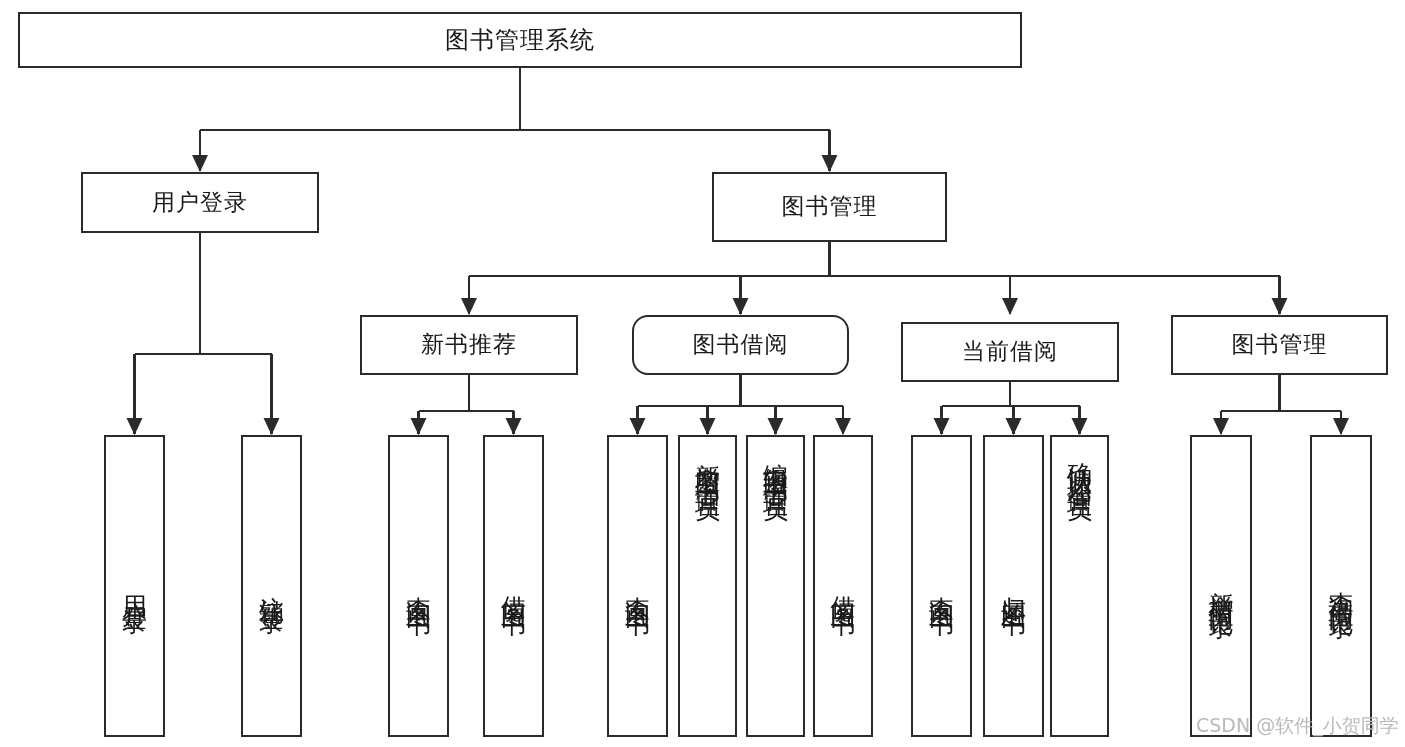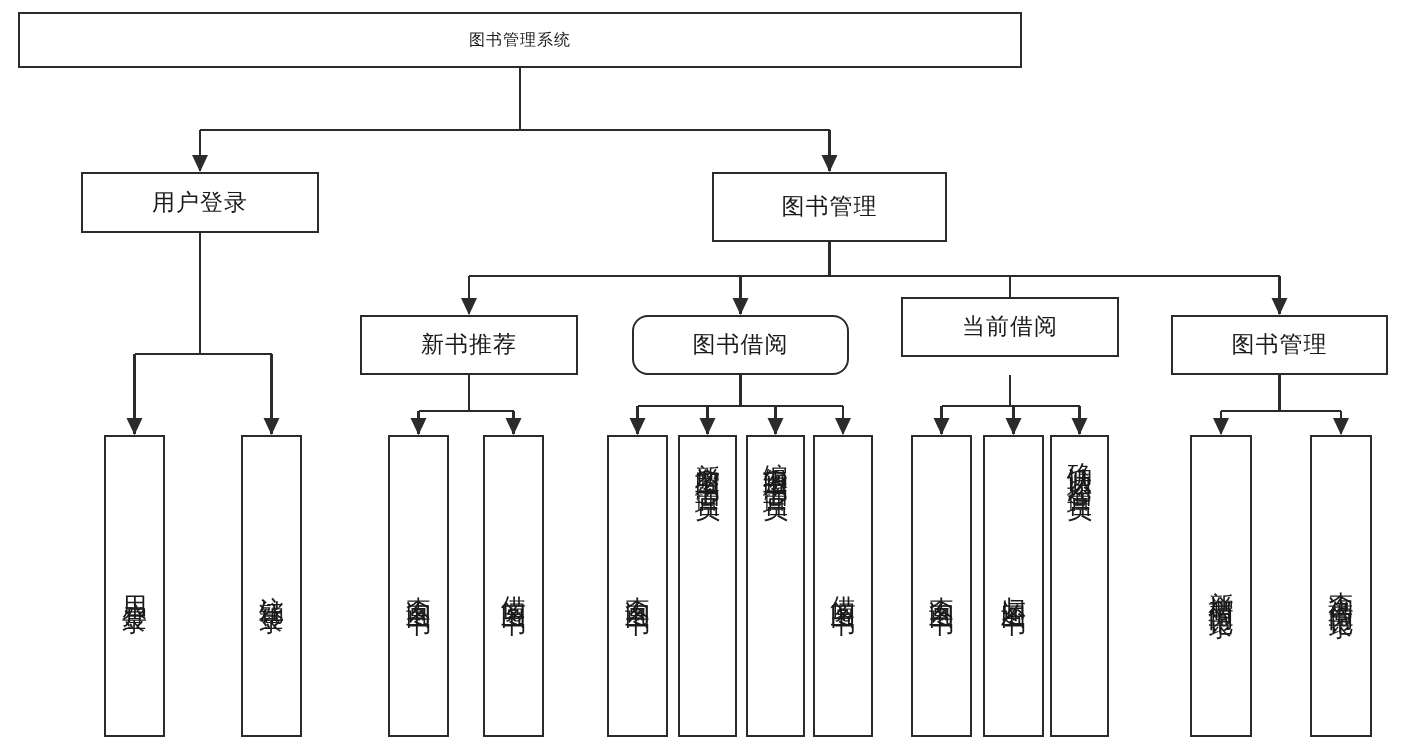--- a/index.html
+++ b/index.html
@@ -41,21 +41,21 @@
     text-align: center;
     line-height: 1.18;
     white-space: nowrap;
   }
   
   .node.horiz .node-label {
     font-size: 23px;
     letter-spacing: 1px;
   }
   .node.root .node-label {
-    font-size: 16px;
+    font-size: 24px;
     letter-spacing: 1px;
   }
   
   .node.vert {
     align-items: center;
   }
   .node.vert .node-label {
     writing-mode: vertical-rl;
     text-orientation: upright;
     font-size: 25px;
@@ -143,21 +143,21 @@
       </div>
       <div class="node horiz" style="left: 712px; top: 172px; width: 235px; height: 70px;">
         <span class="node-label">图书管理</span>
       </div>
       <div class="node horiz" style="left: 360px; top: 315px; width: 218px; height: 60px;">
         <span class="node-label">新书推荐</span>
       </div>
       <div class="node horiz" style="left: 632px; top: 315px; width: 217px; height: 60px; border-radius: 16px;">
         <span class="node-label">图书借阅</span>
       </div>
-      <div class="node horiz" style="left: 901px; top: 297px; width: 218px; height: 60px;">
+      <div class="node horiz" style="left: 901px; top: 322px; width: 218px; height: 60px;">
         <span class="node-label">当前借阅</span>
       </div>
       <div class="node horiz" style="left: 1171px; top: 315px; width: 217px; height: 60px;">
         <span class="node-label">图书管理</span>
       </div>
       <div class="node vert" style="left: 104px; top: 435px; width: 61px; height: 302px;">
         <span class="node-label">用户登录</span>
       </div>
       <div class="node vert" style="left: 241px; top: 435px; width: 61px; height: 302px;">
         <span class="node-label">注销登录</span>
@@ -189,13 +189,14 @@
       <div class="node vert top-aligned" style="left: 1050px; top: 435px; width: 59px; height: 302px;">
         <span class="node-label">确认归还（管理员）</span>
       </div>
       <div class="node vert" style="left: 1190px; top: 435px; width: 62px; height: 302px;">
         <span class="node-label">新增借阅记录</span>
       </div>
       <div class="node vert" style="left: 1310px; top: 435px; width: 62px; height: 302px;">
         <span class="node-label">查询借阅记录</span>
       </div>
     </div>
+  <div class="watermark" style="left: 1196px; top: 713px; color: rgb(185, 185, 185);">CSDN @软件_小贺同学</div>
 </div>
 
 </body></html>

